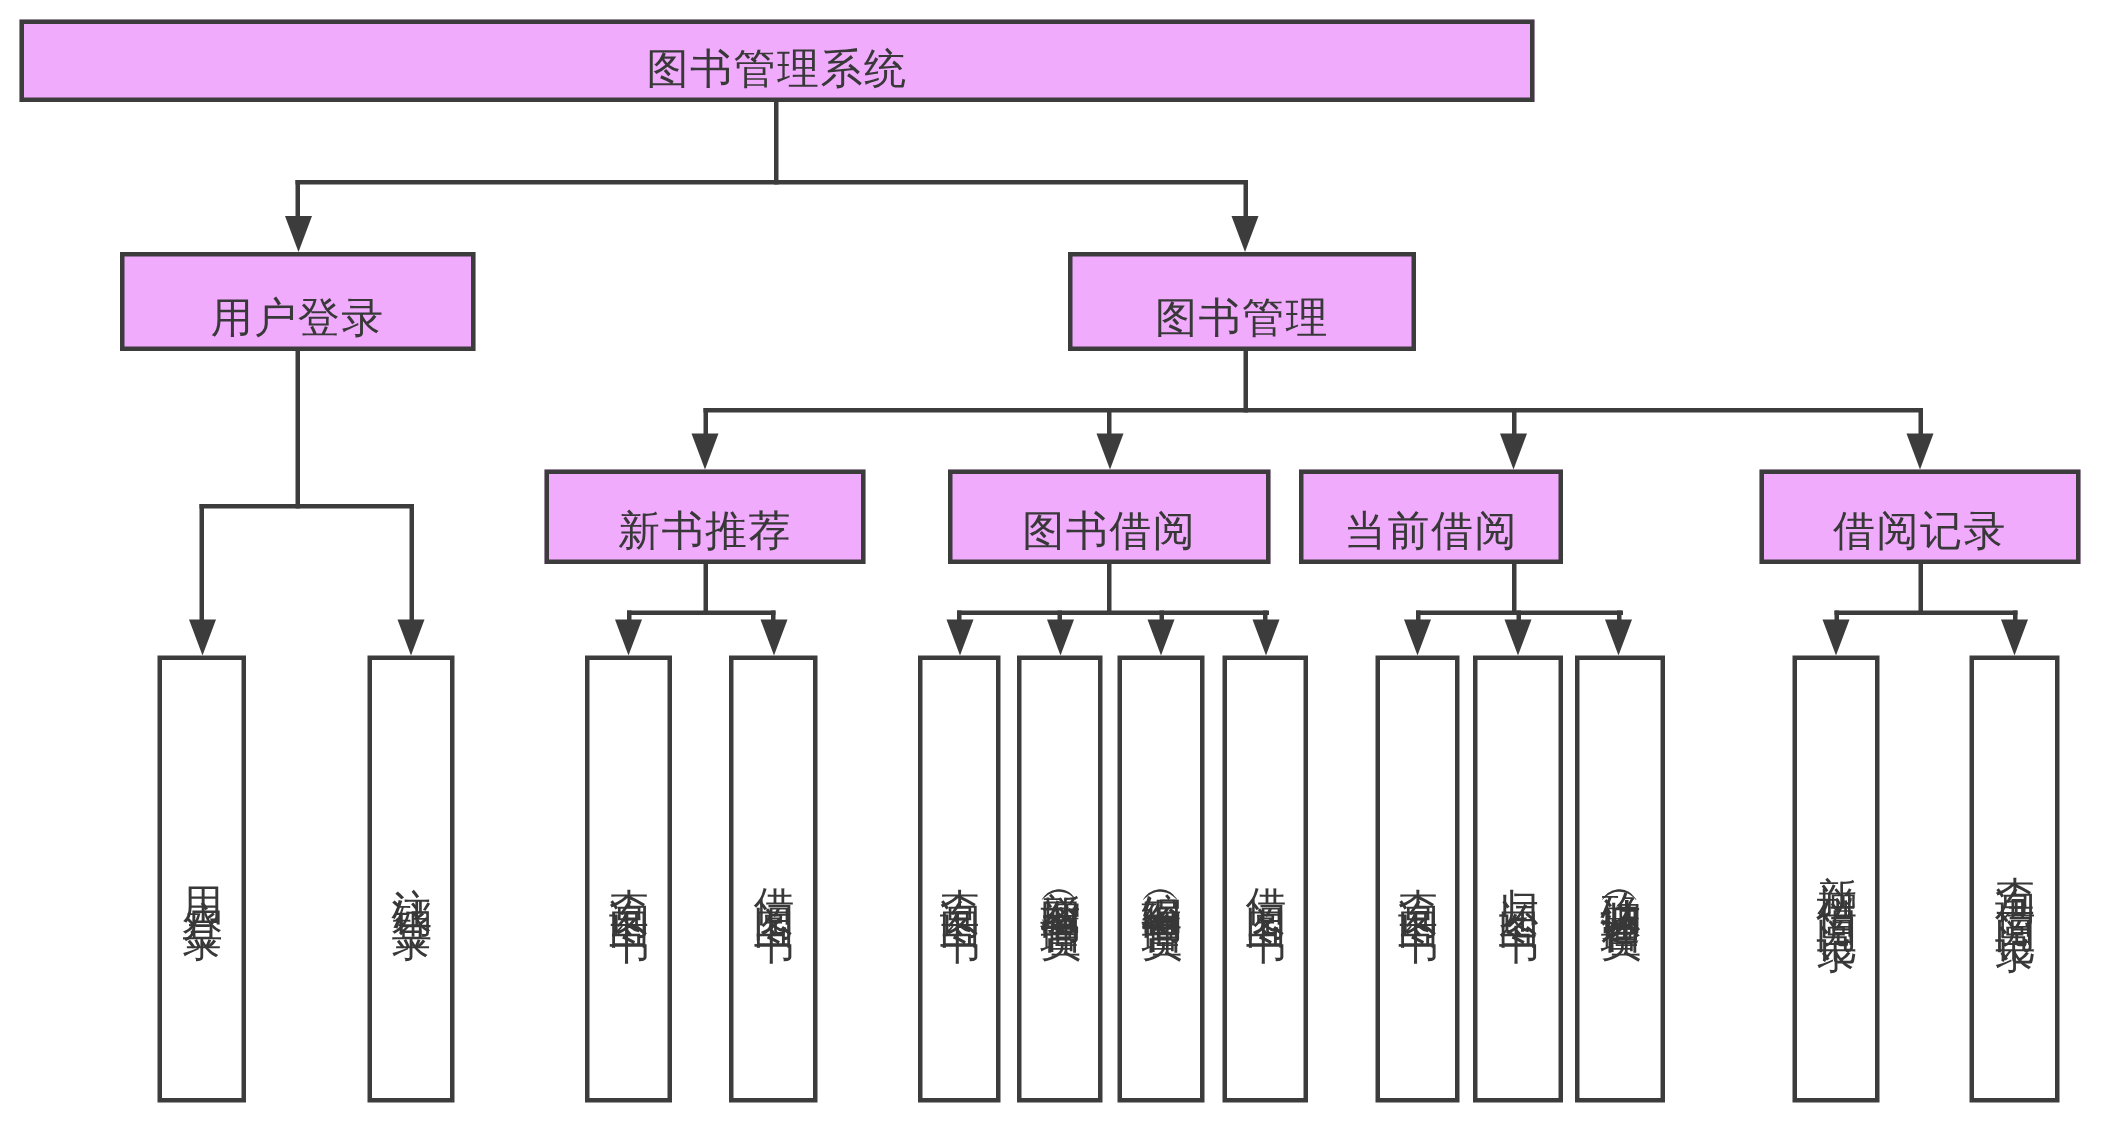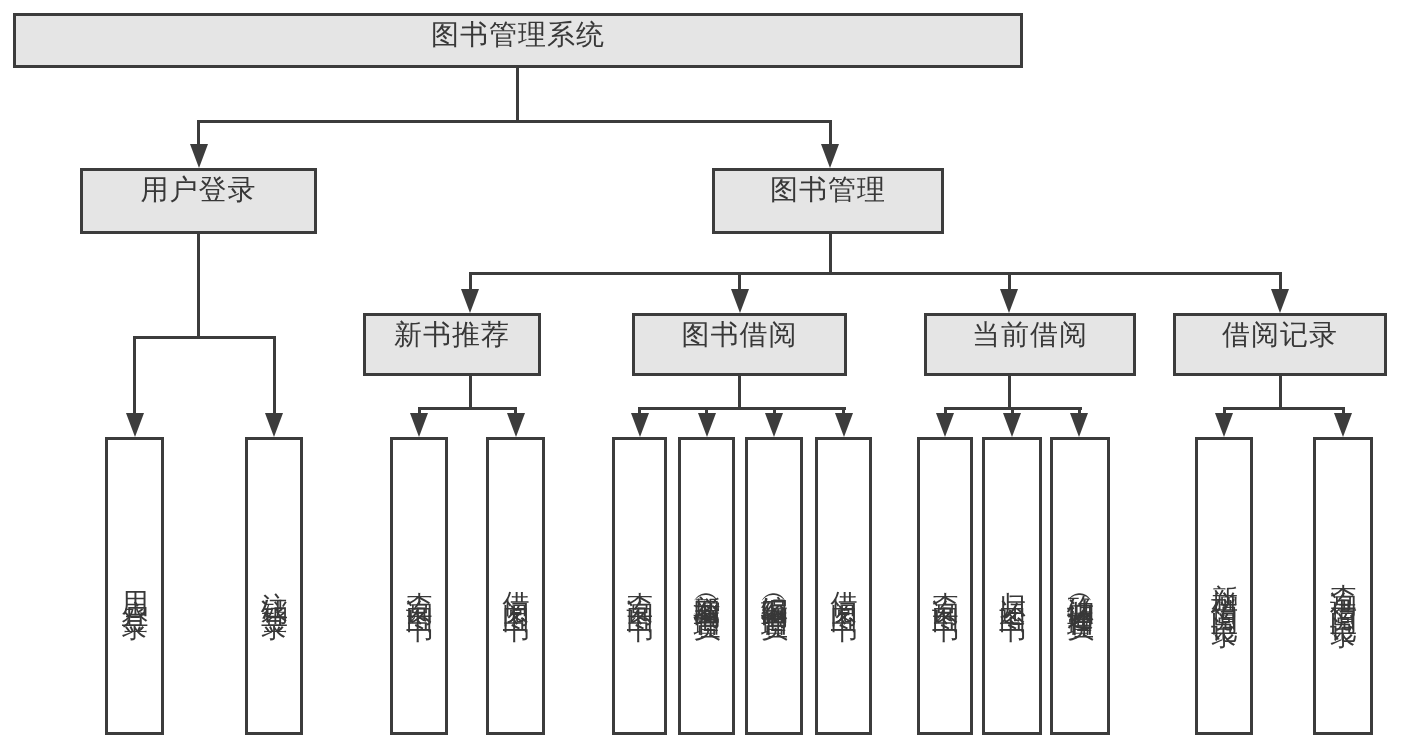--- a/index.html
+++ b/index.html
@@ -13,22 +13,22 @@
     width:1405px;height:747px;
     background:var(--bg);
     font-family:"Liberation Sans","DejaVu Sans",sans-serif;
     overflow:hidden;
   }
   
   .node{
     position:absolute;
     box-sizing:border-box;
     border:3px solid var(--line);
-    background:#e5e5e5;
-    display:flex;align-items:flex-start;justify-content:center;
+    background:#f0abfc;
+    display:flex;align-items:flex-end;justify-content:center;
     color:var(--text);
     font-size:28px;
     letter-spacing:1px;
     white-space:nowrap;
   }
   .leaf{
     position:absolute;
     box-sizing:border-box;
     border:3px solid var(--line);
     background:#fff;
@@ -94,27 +94,27 @@
   <div class="arrow" style="left:125.5px;top:336px;height:101px"></div>
   <div class="arrow" style="left:265px;top:336px;height:101px"></div>
 
   <div class="vl" style="left:828.5px;top:234px;height:41px"></div>
   <div class="hl" style="left:468.5px;top:272px;width:813px"></div>
   <div class="arrow" style="left:461px;top:272px;height:41px"></div>
   <div class="arrow" style="left:730.5px;top:272px;height:41px"></div>
   <div class="arrow" style="left:1000px;top:272px;height:41px"></div>
   <div class="arrow" style="left:1271px;top:272px;height:41px"></div>
 
-  <div class="node" style="left:363px;top:313px;width:178px;height:63px">
+  <div class="node" style="left:363px;top:313px;width:214px;height:63px">
     <span>新书推荐</span>
   </div>
   <div class="node" style="left:632px;top:313px;width:215px;height:63px">
     <span>图书借阅</span>
   </div>
-  <div class="node" style="left:924px;top:313px;width:212px;height:63px">
+  <div class="node" style="left:866px;top:313px;width:176px;height:63px">
     <span>当前借阅</span>
   </div>
   <div class="node" style="left:1173px;top:313px;width:214px;height:63px">
     <span>借阅记录</span>
   </div>
 
   <div class="vl" style="left:468.5px;top:376px;height:34px"></div>
   <div class="hl" style="left:417.5px;top:407px;width:99.5px"></div>
   <div class="arrow" style="left:410px;top:407px;height:30px"></div>
   <div class="arrow" style="left:506.5px;top:407px;height:30px"></div>

